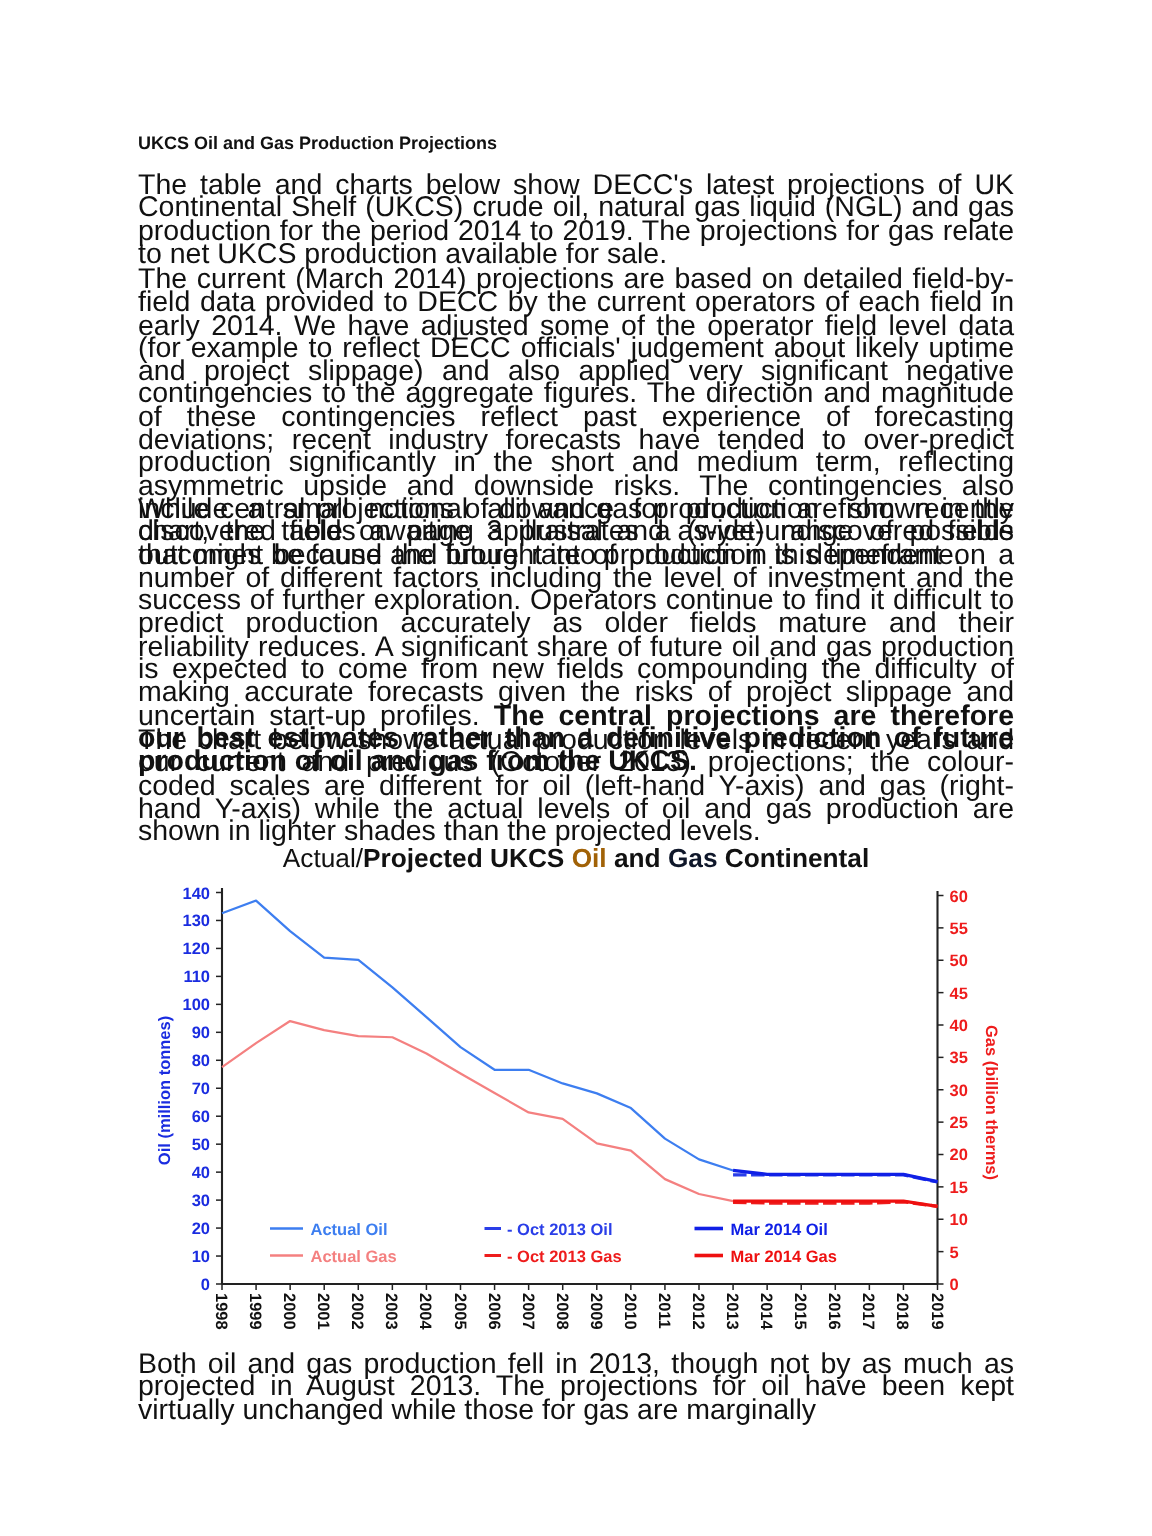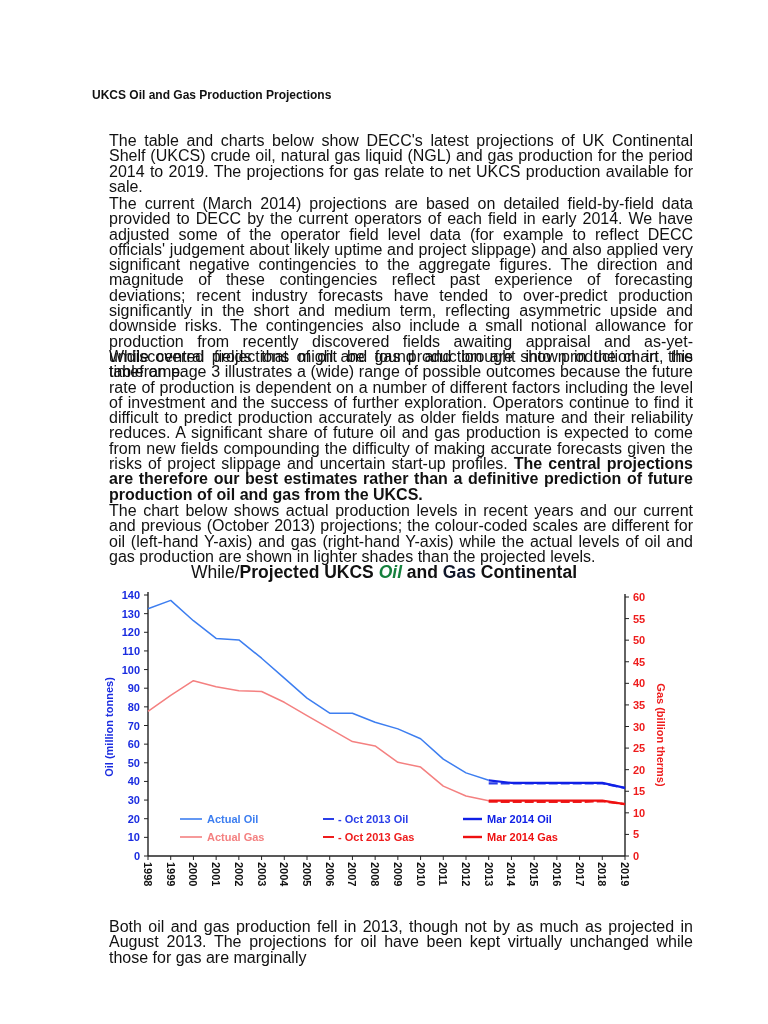--- a/index.html
+++ b/index.html
@@ -1,49 +1,49 @@
 <!DOCTYPE html>
 <html><head>
 <meta charset="utf-8">
 <style>
   html, body { margin: 0; padding: 0; background: #ffffff; }
   body { width: 768px; height: 1024px; position: relative; overflow: hidden;
          font-family: "Liberation Sans", sans-serif; color: #111; }
   .page { position: absolute; left: 92px; top: 0; width: 584px; }
   .heading { position: absolute; top: 88px; left: 0; font-size: 12px; font-weight: bold; }
-  .para { position: absolute; left: 0; width: 584px; font-size: 16px; line-height: 15.3px;
-          text-align: justify; text-align-last: left; margin: 17px; }
+  .para { position: absolute; left: 0; width: 584px; font-size: 19px; line-height: 15.3px;
+          text-align: justify; text-align-last: left; margin: 0; }
   .p1 { top: 116px; }
   .p2 { top: 179px; }
   .p3 { top: 332px; }
   .p4 { top: 486px; }
   .p5 { top: 902px; }
   b.bold-run { font-weight: bold; }
   .chart-title { position: absolute; top: 562px; left: 0; width: 584px; text-align: center;
                  font-size: 17.5px; }
-  .chart-title .oil { color: #15803d; font-weight: bold; font-style: italic; }
+  .chart-title .oil { color: #a16207; font-weight: bold; }
   .chart-title .gas { color: #0f172a; font-weight: bold; }
   .chart-title .bold { font-weight: bold; }
   svg#chart { position: absolute; left: 0; top: 0; }
   .axis-oil text { fill: #1a2ce0; font-weight: bold; font-size: 11px; font-family: "Liberation Sans", sans-serif; }
   .axis-gas text { fill: #ee1c1c; font-weight: bold; font-size: 11px; font-family: "Liberation Sans", sans-serif; }
   .axis-x text { fill: #111; font-weight: bold; font-size: 11px; font-family: "Liberation Sans", sans-serif; }
   .legend text { font-size: 11px; font-weight: bold; font-family: "Liberation Sans", sans-serif; }
 </style>
 </head>
 <body>
 
 <div class="page">
   <div class="heading">UKCS Oil and Gas Production Projections</div>
   <p class="para p1">The table and charts below show DECC's latest projections of UK Continental Shelf (UKCS) crude oil, natural gas liquid (NGL) and gas production for the period 2014 to 2019. The projections for gas relate to net UKCS production available for sale.</p>
   <p class="para p2">The current (March 2014) projections are based on detailed field-by-field data provided to DECC by the current operators of each field in early 2014. We have adjusted some of the operator field level data (for example to reflect DECC officials' judgement about likely uptime and project slippage) and also applied very significant negative contingencies to the aggregate figures. The direction and magnitude of these contingencies reflect past experience of forecasting deviations; recent industry forecasts have tended to over-predict production significantly in the short and medium term, reflecting asymmetric upside and downside risks. The contingencies also include a small notional allowance for production from recently discovered fields awaiting appraisal and as-yet-undiscovered fields that might be found and brought into production in this timeframe.</p>
   <p class="para p3"><span>While central projections of oil and gas production are shown in the chart, the table on page 3 illustrates a (wide) range of possible outcomes because the future rate of production is dependent on a number of different factors including the level of investment and the success of further exploration. Operators continue to find it difficult to predict production accurately as older fields mature and their reliability reduces. A significant share of future oil and gas production is expected to come from new fields compounding the difficulty of making accurate forecasts given the risks of project slippage and uncertain start-up profiles.</span> <b class="bold-run">The central projections are therefore our best estimates rather than a definitive prediction of future production of oil and gas from the UKCS.</b></p>
   <p class="para p4">The chart below shows actual production levels in recent years and our current and previous (October 2013) projections; the colour-coded scales are different for oil (left-hand Y-axis) and gas (right-hand Y-axis) while the actual levels of oil and gas production are shown in lighter shades than the projected levels.</p>
 
-  <div class="chart-title"><span>While/</span><span class="bold">Projected UKCS </span><span class="oil">Oil</span><span class="bold"> and </span><span class="gas">Gas</span><span class="bold"> Continental</span></div>
+  <div class="chart-title"><span>Actual/</span><span class="bold">Projected UKCS </span><span class="oil">Oil</span><span class="bold"> and </span><span class="gas">Gas</span><span class="bold"> Continental</span></div>
 
   <p class="para p5">Both oil and gas production fell in 2013, though not by as much as projected in August 2013. The projections for oil have been kept virtually unchanged while those for gas are marginally</p>
 </div>
 
 <svg id="chart" width="768" height="1024">
   <g id="axes">
       <g class="axis-oil">
         <line x1="148" y1="592" x2="148" y2="856" stroke="#222" stroke-width="1.4"></line>
         <line x1="144" y1="856" x2="148" y2="856" stroke="#222" stroke-width="1"></line>
         <text x="140" y="860" text-anchor="end">0</text>

